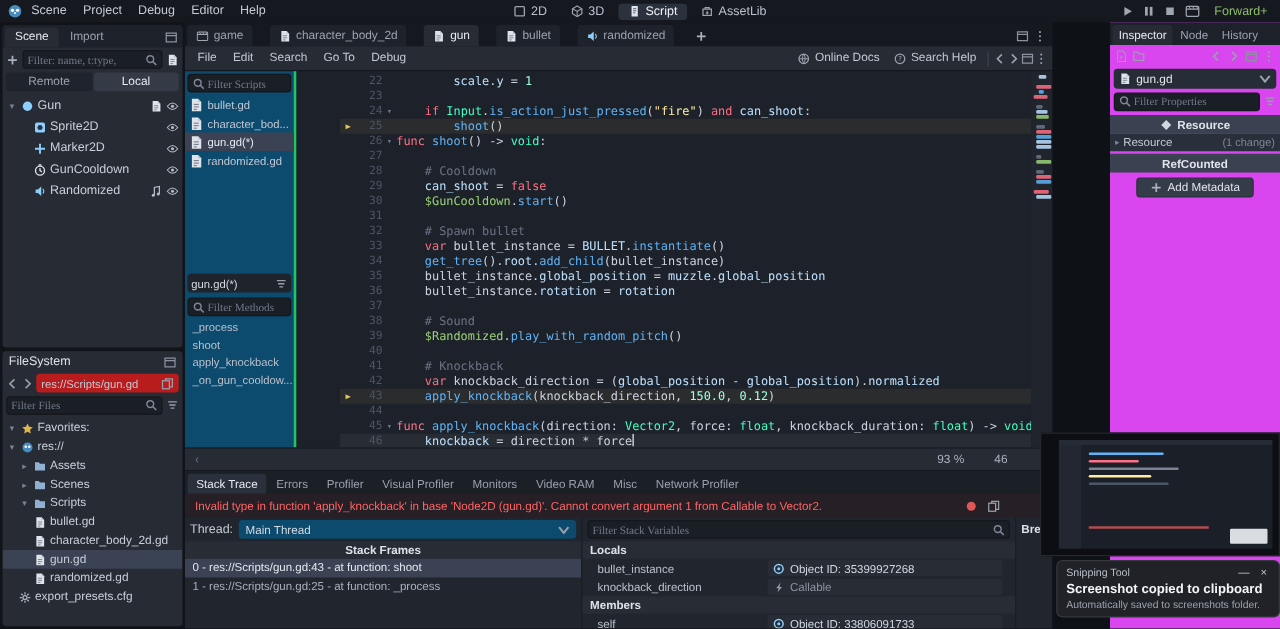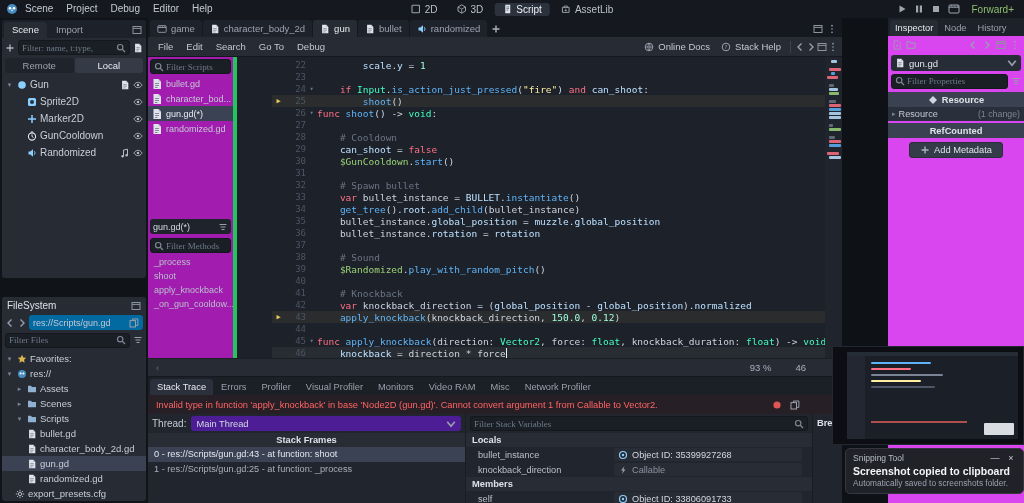--- a/index.html
+++ b/index.html
@@ -21,21 +21,21 @@
   .ws{display:flex;align-items:center;gap:4px;padding:1px 8px;border-radius:3px;color:#b9c0cb;}
   .ws.active{background:#2c323d;color:#eef1f5;}
   #run-controls{position:absolute;right:10px;top:0;height:18px;display:flex;align-items:center;gap:7px;}
   #renderer{color:#8fbf6f;padding-left:4px;}
 
   
   #left{position:absolute;left:0;top:18px;width:148px;height:485px;background:#101318;
     display:flex;flex-direction:column;gap:3px;padding:2px;}
   .panel{background:#262b34;border-radius:3px;overflow:hidden;display:flex;flex-direction:column;}
   #scene-dock{height:258px;flex:none;}
-  #fs-dock{flex:1;margin-top:16px;}
+  #fs-dock{flex:1;}
   .dock-tabs{display:flex;align-items:flex-end;background:#1d2129;height:18px;padding:0 2px;gap:1px;}
   .dtab{padding:0 8px;height:16px;line-height:16px;color:#9aa2ae;font-size:9.5px;border-radius:3px 3px 0 0;}
   .dtab.active{background:#262b34;color:#e6e9ee;}
   .dock-tabs .icon{margin:0 2px 3px 0;}
   .toolbar{display:flex;align-items:center;gap:3px;padding:0 3px;height:19px;}
   .inputbox{display:flex;align-items:center;background:#1a1e25;border:1px solid #14171d;border-radius:3px;
     height:15px;padding:0 3px;gap:2px;min-width:0;}
   .inputbox input{flex:1;min-width:0;background:transparent;border:none;outline:none;color:#cdd3de;font-size:9px;padding:0;}
   .seg-row{display:flex;gap:1px;padding:1px 3px;height:17px;}
   .seg{flex:1;text-align:center;line-height:15px;background:#1f242c;color:#9aa2ae;border-radius:3px;font-size:9.5px;}
@@ -43,42 +43,42 @@
   .tree{flex:1;padding:2px 0;overflow:hidden;}
   .trow{display:flex;align-items:center;height:17px;padding:0 3px;gap:3px;color:#c9cfd9;}
   .trow .caret{width:9px;color:#7b8494;font-size:7px;text-align:center;flex:none;}
   .trow.sel{background:#3a4254;}
   .trow .tl{white-space:nowrap;overflow:hidden;text-overflow:ellipsis;}
   .ind1{padding-left:13px;}
   .ind2{padding-left:25px;}
   .fs .trow{height:15px;font-size:9.5px;}
   .fs-title{display:flex;align-items:center;height:17px;padding:0 5px;color:#dbe0e8;background:#262b34;}
   .fs-path{display:flex;align-items:center;gap:2px;padding:1px 3px;height:17px;}
-  .pathbox{flex:1;display:flex;align-items:center;background:#0369a1;border-radius:3px;height:15px;
+  .pathbox{flex:1;display:flex;align-items:center;background:#b91c1c;border-radius:3px;height:15px;
     padding:0 4px;color:#c3c9d4;font-size:9px;gap:3px;min-width:0;}
   .pathbox .ptxt{flex:1;white-space:nowrap;overflow:hidden;}
   .fs-filter{display:flex;align-items:center;gap:3px;padding:1px 3px;height:18px;}
 
   
   #center{position:absolute;left:148px;top:18px;width:694px;height:485px;display:flex;flex-direction:column;}
-  #scene-tabs{height:19px;background:#15181e;display:flex;align-items:flex-end;padding:0 2px;gap:1px;flex:none;}
+  #scene-tabs{height:19px;background:#15181e;display:flex;align-items:flex-end;padding:0 2px;gap:14px;flex:none;}
   .stab{display:flex;align-items:center;gap:4px;height:17px;padding:0 7px;background:#1e222b;
     border-radius:3px 3px 0 0;color:#9ba3af;font-size:9.5px;}
   .stab.active{background:#262b34;color:#e8ebf0;}
   .stab .icon{width:10px;height:10px;}
   .tabplus{width:16px;height:17px;display:flex;align-items:center;justify-content:center;}
   #scene-tabs .rticons{margin-left:auto;display:flex;gap:4px;align-items:center;height:17px;padding-right:3px;}
 
   #se-menu{height:19px;background:#262b34;display:flex;align-items:center;padding:0 4px;gap:1px;font-size:9.5px;color:#c3c9d4;flex:none;}
   .mi{padding:0 6px;}
   .mbtn{display:flex;align-items:center;gap:4px;padding:0 5px;}
   .vsep{width:1px;height:12px;background:#3a4150;margin:0 3px;flex:none;}
 
   #se-body{height:302px;flex:none;display:flex;background:#1d2129;border-top:1px solid #15181e;}
-  #script-panel{width:89px;flex:none;background:#a21caf;display:flex;flex-direction:column;border-right:4px solid #22c55e;}
+  #script-panel{width:89px;flex:none;background:#0c4a6e;display:flex;flex-direction:column;border-right:2px solid #22c55e;}
   .sp-pad{padding:2px;}
   #script-list{height:141px;flex:none;}
   .sitem{display:flex;align-items:center;gap:3px;height:15px;padding:0 3px;font-size:9px;color:#c3c9d4;white-space:nowrap;overflow:hidden;}
   .sitem.sel{background:#3a4254;color:#e8ebf0;}
   #cur-script{display:flex;align-items:center;gap:2px;margin:2px;height:15px;background:#1f242c;border-radius:3px;
     padding:0 3px;font-size:9px;color:#d5dae2;flex:none;}
   .mthd{height:14px;line-height:14px;padding:0 6px;font-size:9px;color:#b9c0cb;white-space:nowrap;overflow:hidden;}
 
   #code-wrap{flex:1;display:flex;min-width:0;margin-left:35px;}
   #code-lines{flex:1;padding-top:2px;min-width:0;overflow:hidden;}
@@ -103,21 +103,21 @@
   #debugger{flex:1;display:flex;flex-direction:column;background:#21252d;border-top:1px solid #15181e;overflow:hidden;}
   #dbg-tabs{height:18px;flex:none;background:#1b1f26;display:flex;align-items:flex-end;padding:0 2px;gap:1px;}
   .dtab2{height:16px;line-height:16px;padding:0 7px;font-size:9.3px;color:#98a0ac;border-radius:3px 3px 0 0;}
   .dtab2.active{background:#2b313c;color:#e6e9ee;}
   #dbg-error{height:19px;flex:none;display:flex;align-items:center;gap:8px;background:#261f25;color:#ff6464;font-size:9.3px;padding:0 8px 0 8px;}
   .etext{flex:1;white-space:nowrap;overflow:hidden;text-overflow:ellipsis;}
   .errsp{width:26px;flex:none;}
   #dbg-content{flex:1;display:flex;min-height:0;overflow:hidden;}
   #dbg-left{width:317px;flex:none;display:flex;flex-direction:column;}
   .dbg-row{height:19px;flex:none;display:flex;align-items:center;gap:5px;padding:2px 4px;}
-  .dd{display:flex;align-items:center;background:#4c1d95;border-radius:3px;height:15px;padding:0 5px;font-size:9.3px;color:#d5dae2;gap:4px;}
+  .dd{display:flex;align-items:center;background:#0c4a6e;border-radius:3px;height:15px;padding:0 5px;font-size:9.3px;color:#d5dae2;gap:4px;}
   .vbar{height:14px;flex:none;background:#272c35;color:#dde2ea;font-size:9.3px;font-weight:bold;line-height:14px;padding-left:6px;}
   .vbar.center{text-align:center;padding-left:0;}
   .frame{height:15px;flex:none;line-height:15px;font-size:9.2px;color:#a9b0bc;padding-left:6px;white-space:nowrap;overflow:hidden;}
   .frame.sel{background:#3a4254;color:#e4e8ee;}
   #dbg-mid{flex:1;display:flex;flex-direction:column;border-left:1px solid #191d24;min-width:0;}
   .vrow{height:15px;flex:none;display:flex;align-items:center;}
   .vname{width:148px;flex:none;padding-left:12px;font-size:9.2px;color:#b9c0cb;white-space:nowrap;overflow:hidden;}
   .vval{flex:1;display:flex;align-items:center;gap:4px;height:13px;background:#272c35;border-radius:2px;
     margin-right:10px;padding:0 4px;font-size:9.2px;color:#d2d8e2;min-width:0;white-space:nowrap;overflow:hidden;}
   .vval.muted{color:#8b93a0;}
@@ -618,21 +618,21 @@
           </span>
           <span>Online Docs</span>
         </span>
       <span class="mbtn">
           <span class="icon sm">
             <svg viewBox="0 0 10 10">
               <circle cx="5" cy="5" r="3.8" fill="none" stroke="#9aa2ae"></circle>
               <text x="5" y="7" font-size="5.5" text-anchor="middle" fill="#9aa2ae" font-family="DejaVu Sans">?</text>
             </svg>
           </span>
-          <span>Stack Help</span>
+          <span>Search Help</span>
         </span>
       <span class="vsep"></span>
       <span class="icon sm">
           <svg viewBox="0 0 8 10">
             <path d="M5.5 1.5L2 5l3.5 3.5" fill="none" stroke="#98a0ac" stroke-width="1.4"></path>
           </svg>
         </span>
       <span class="icon sm">
           <svg viewBox="0 0 8 10">
             <path d="M2.5 1.5L6 5 2.5 8.5" fill="none" stroke="#98a0ac" stroke-width="1.4"></path>

